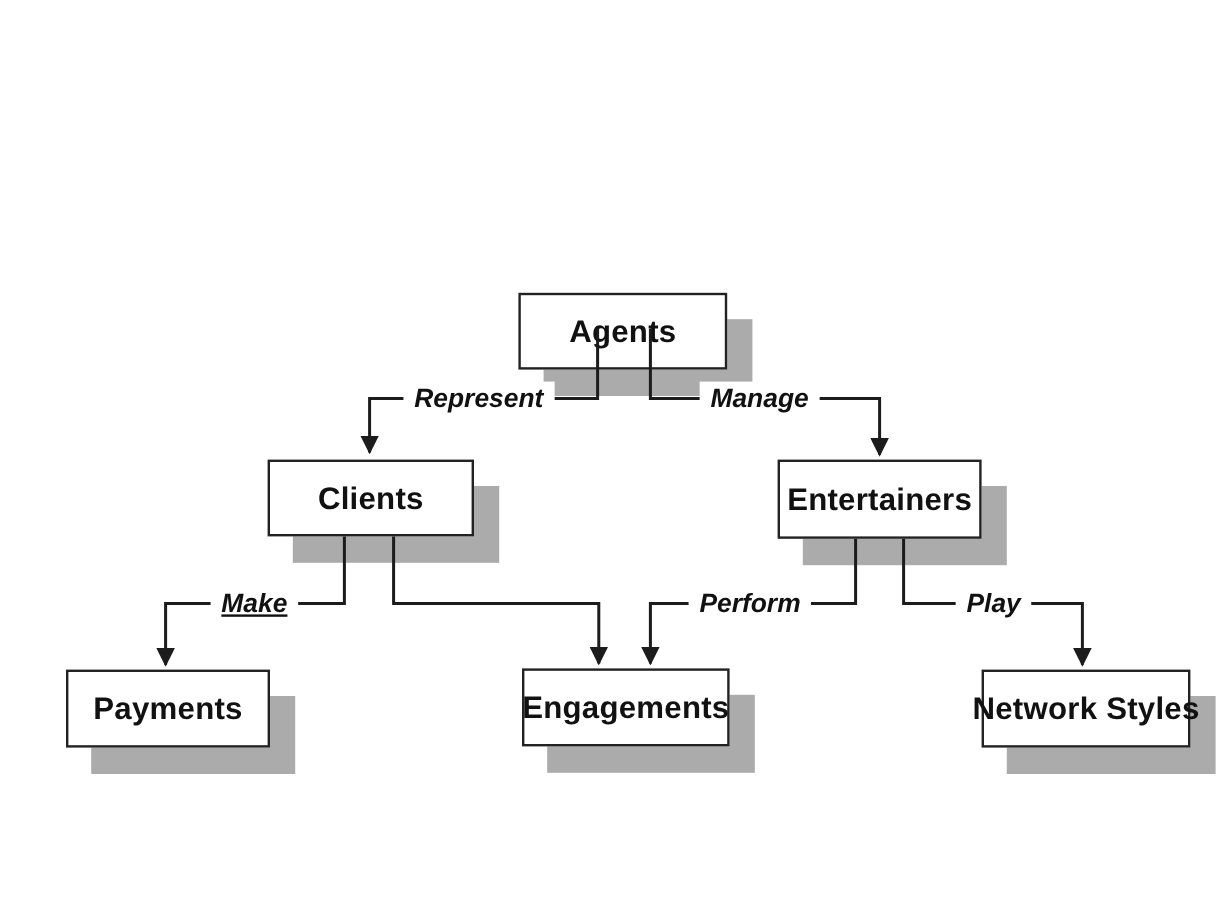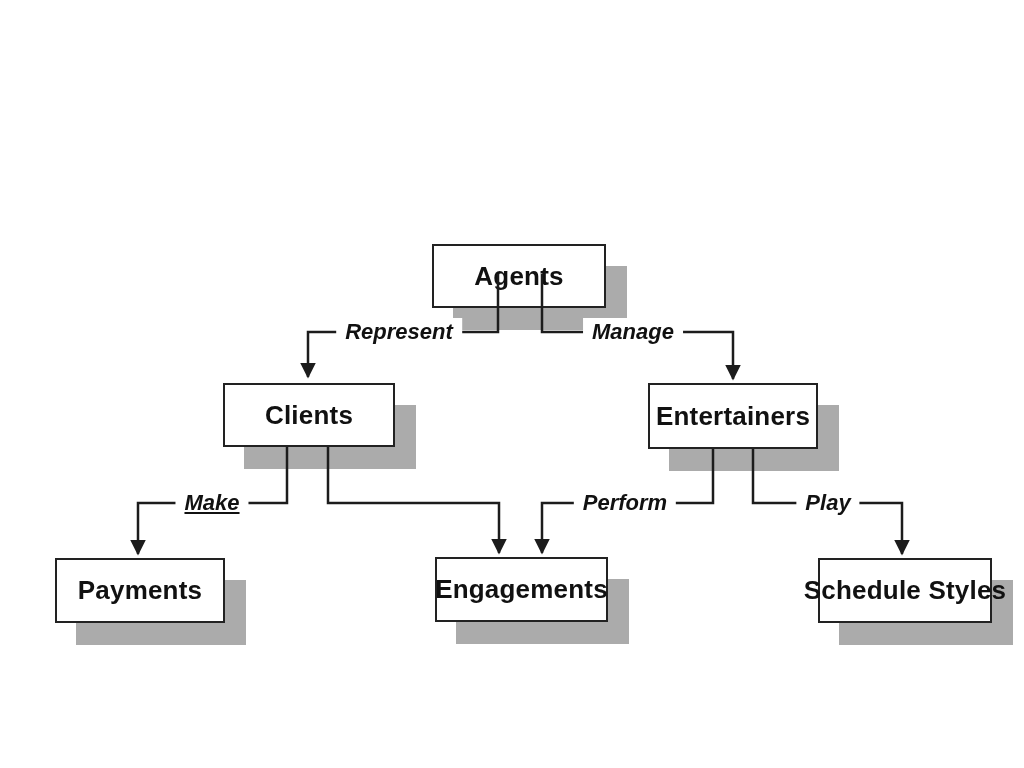--- a/index.html
+++ b/index.html
@@ -109,21 +109,21 @@
   <div class="node" id="node-clients">
     <span>Clients</span>
   </div>
   <div class="node" id="node-payments">
     <span>Payments</span>
   </div>
   <div class="node" id="node-engagements">
     <span>Engagements</span>
   </div>
   <div class="node" id="node-musicalstyles">
-    <span>Schedule Styles</span>
+    <span>Network Styles</span>
   </div>
 
   <span class="edge-label" id="label-represent">Represent</span>
   <span class="edge-label" id="label-manage">Manage</span>
   <span class="edge-label" id="label-make">Make</span>
   <span class="edge-label" id="label-perform">Perform</span>
   <span class="edge-label" id="label-play">Play</span>
 
 </div>
 

